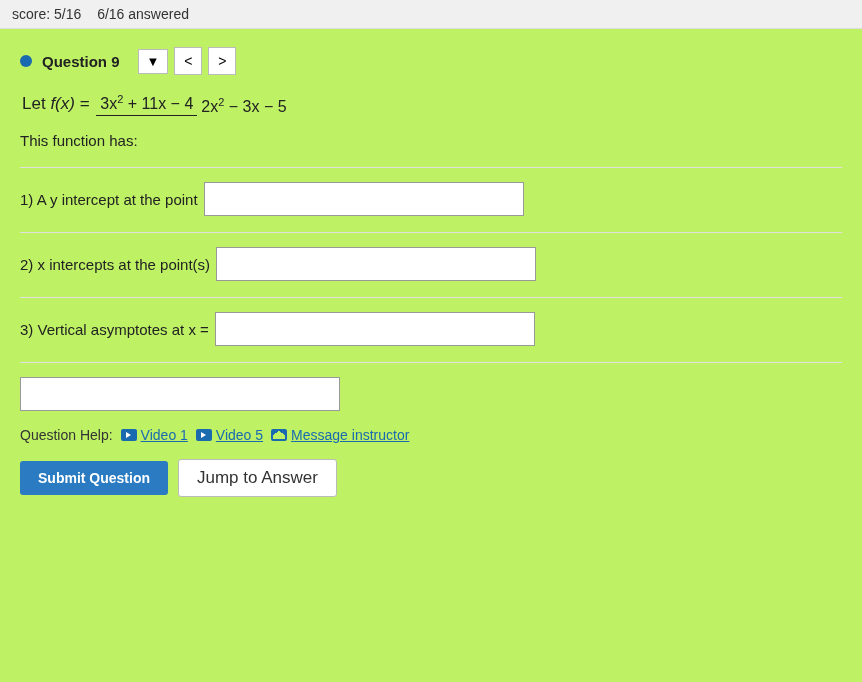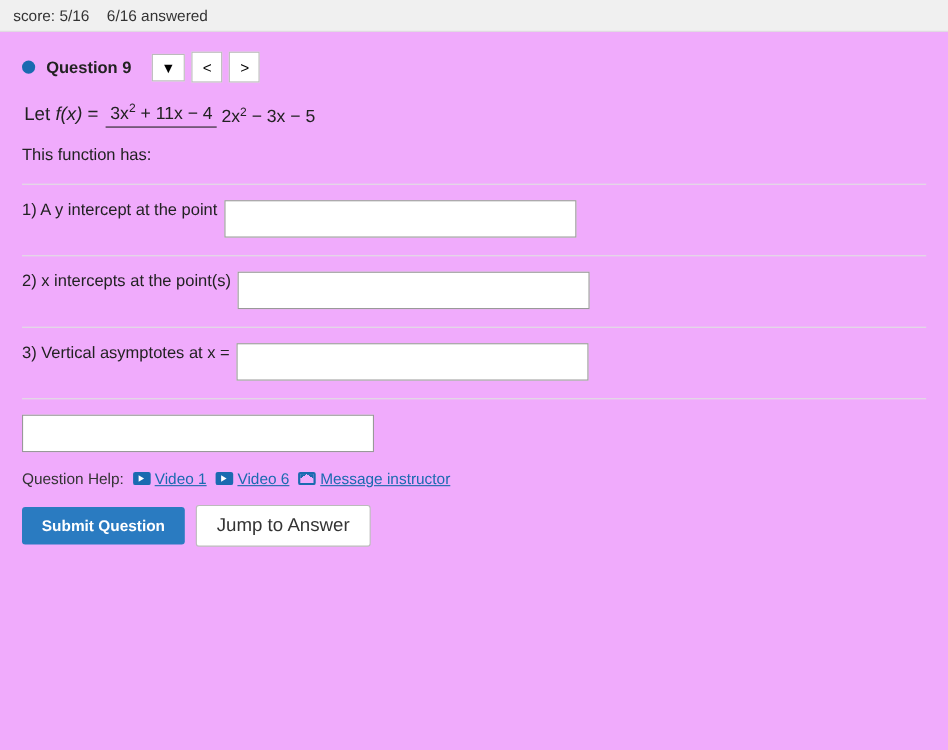--- a/index.html
+++ b/index.html
@@ -44,21 +44,21 @@
 
     .dropdown-btn {
       border: 1px solid #bbb;
       background: #fff;
       padding: 4px 8px;
       cursor: pointer;
       font-size: 13px;
     }
 
     .main-content {
-      background: #f0abfc;
+      background: #bef264;
       margin: 0;
       padding: 18px 20px 20px 20px;
       flex: 1;
     }
 
     .question-header {
       display: flex;
       align-items: center;
       gap: 10px;
       margin-bottom: 18px;
@@ -104,21 +104,21 @@
     }
 
     .instruction-text {
       font-size: 15px;
       color: #222;
       margin-bottom: 18px;
     }
 
     .question-row {
       display: flex;
-      align-items: flex-start;
+      align-items: center;
       margin-bottom: 16px;
       gap: 0;
       border-top: 1px solid #e0e0e0;
       padding-top: 14px;
     }
 
     .question-row:first-of-type {
       border-top: none;
     }
 
@@ -289,21 +289,21 @@
   </div>
 
   <div class="question-help">
     <span>Question Help:</span>
     <span class="help-link">
       <span class="video-icon"></span>
       <span>Video 1</span>
     </span>
     <span class="help-link">
       <span class="video-icon"></span>
-      <span>Video 6</span>
+      <span>Video 5</span>
     </span>
     <span class="help-link">
       <span class="email-icon"></span>
       <span>Message instructor</span>
     </span>
   </div>
 
   <div class="action-bar">
     <button class="submit-btn">Submit Question</button>
     <button class="jump-btn">Jump to Answer</button>

